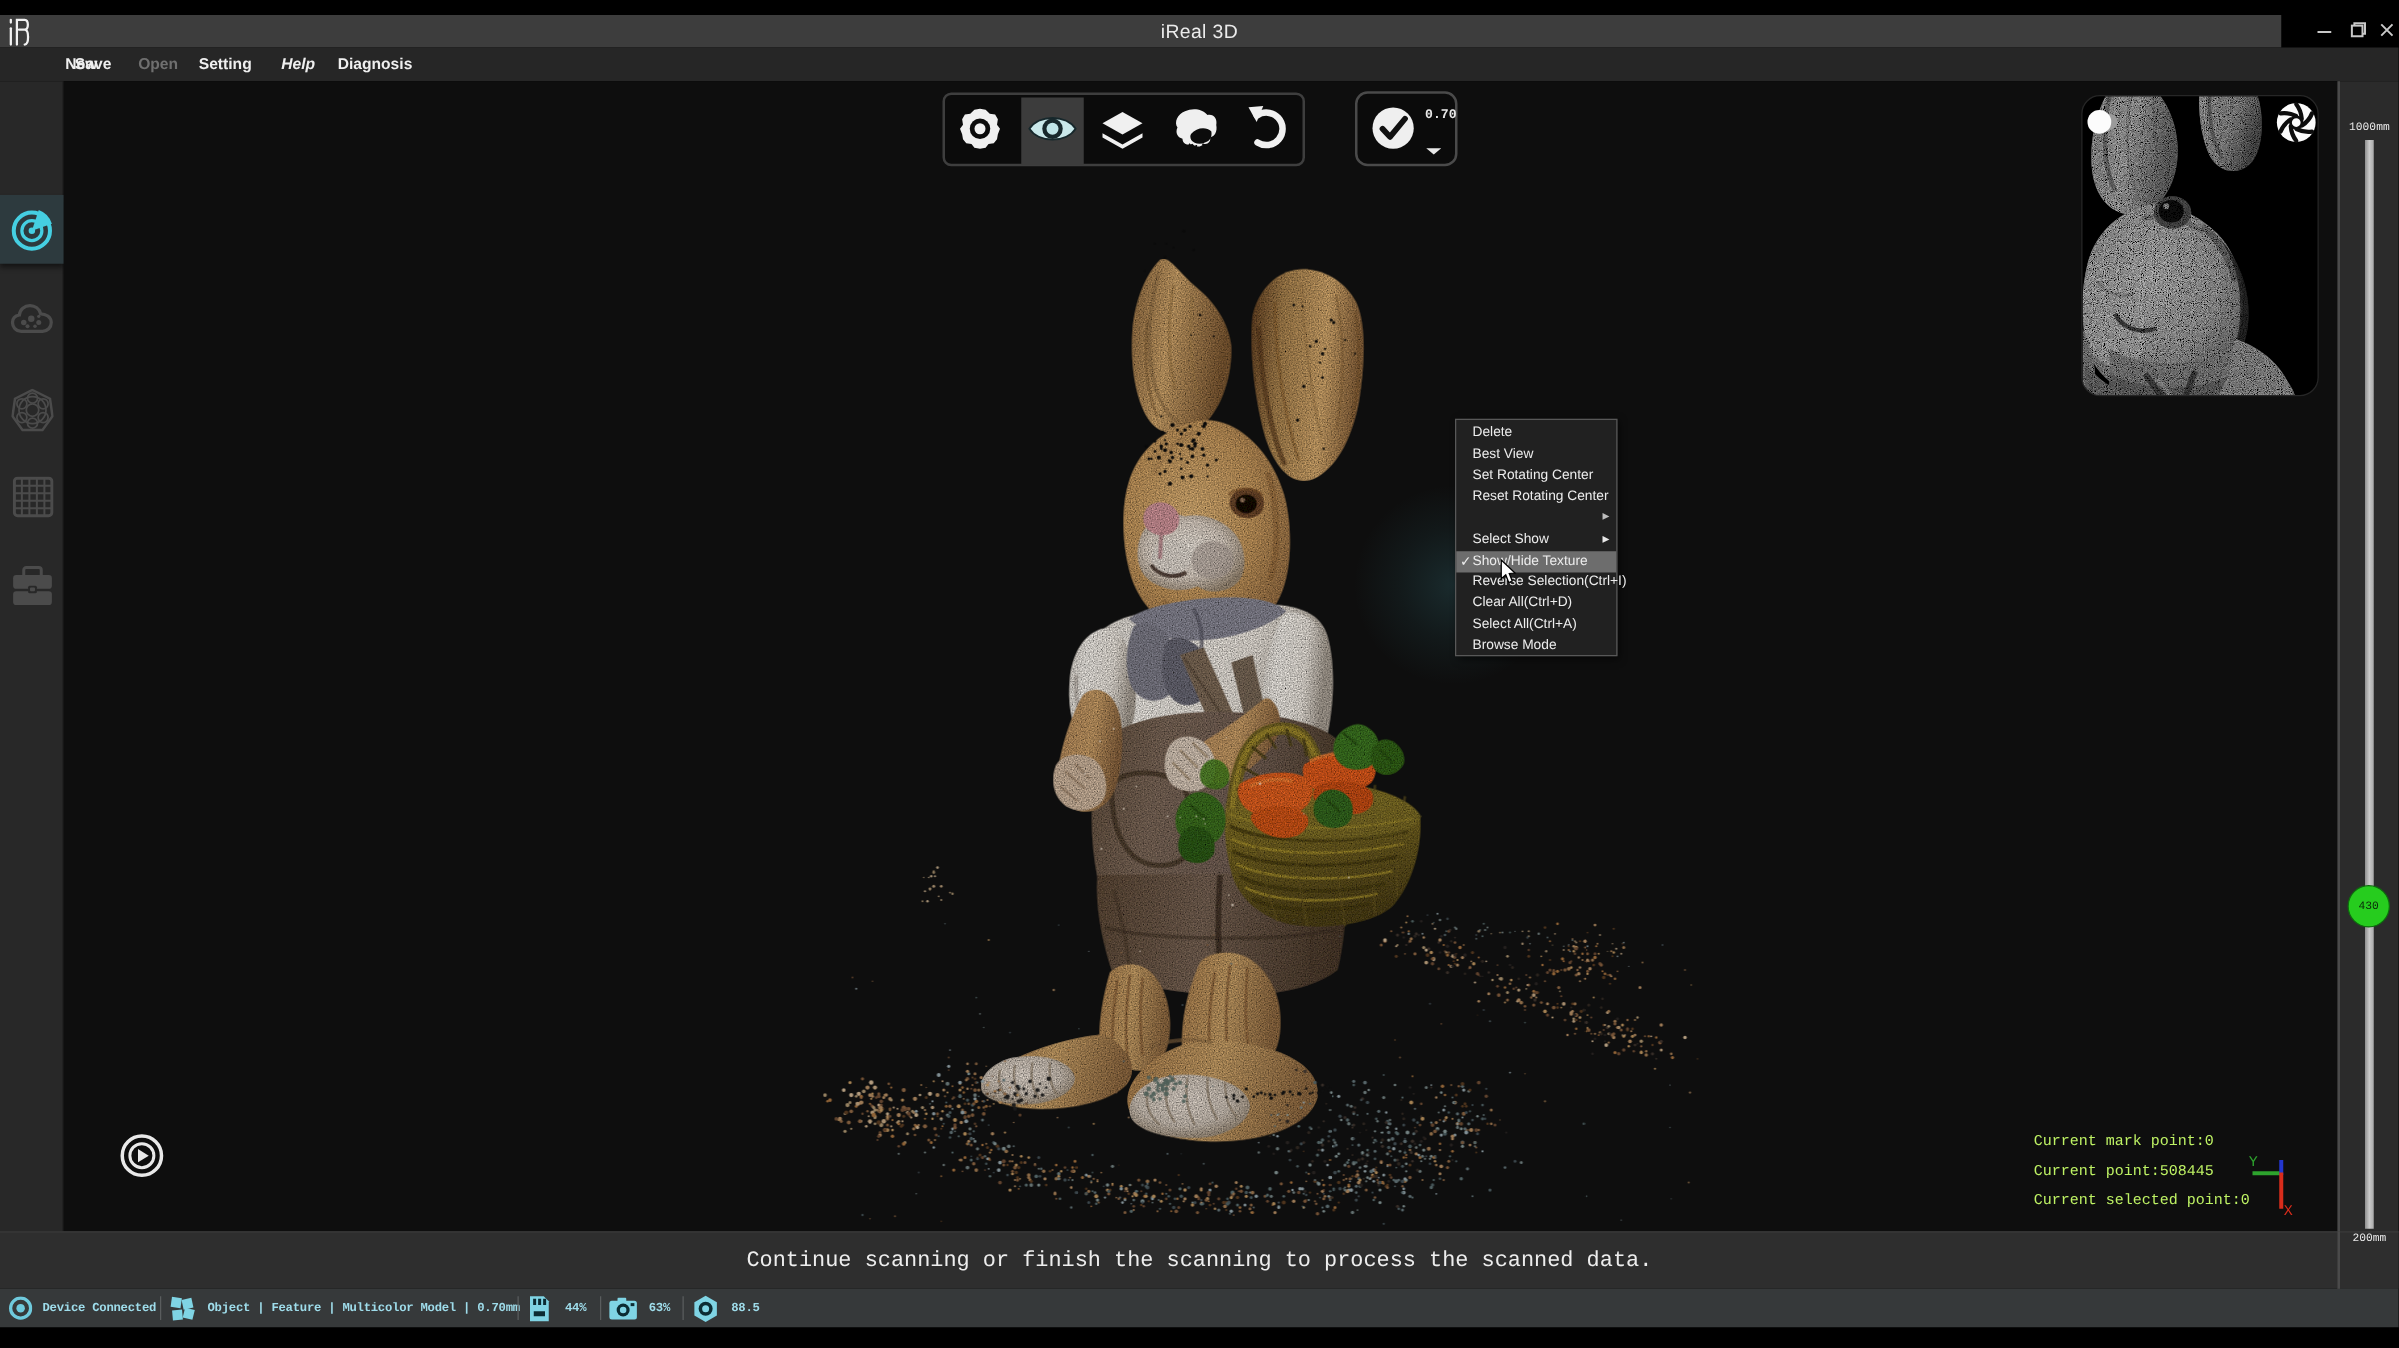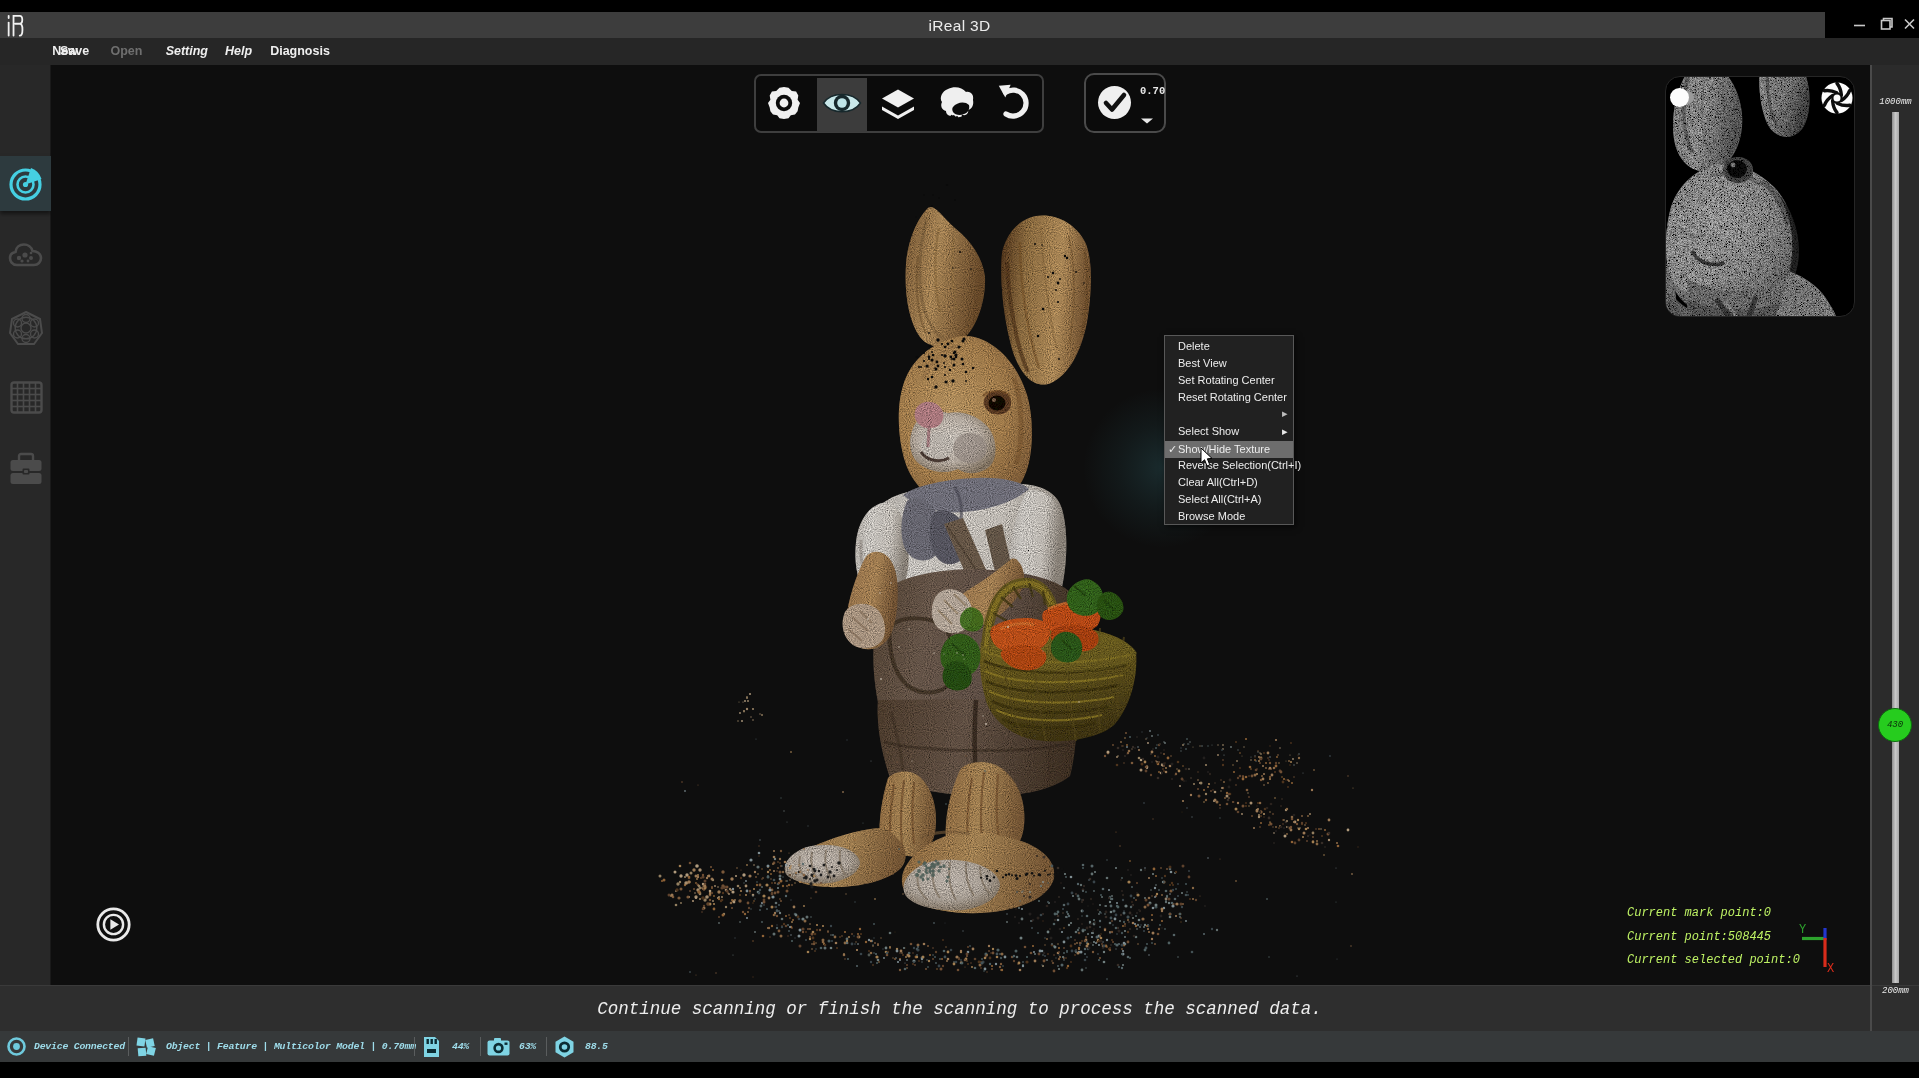--- a/index.html
+++ b/index.html
@@ -1,19 +1,19 @@
 <!DOCTYPE html>
 <html><head>
 <meta charset="utf-8">
 <style>
   html,body{margin:0;padding:0;background:#000;width:1919px;height:1078px;overflow:hidden;}
   *{box-sizing:border-box;}
   .abs{position:absolute;}
   body{font-family:"Liberation Sans",sans-serif;position:relative;}
-  .mono{font-family:"Liberation Mono",monospace;font-style:italic;}
+  .mono{font-family:"Liberation Mono",monospace;}
   .nw{white-space:nowrap;}
 </style>
 </head>
 <body>
 
 <div class="abs" style="left:0;top:0;width:1919px;height:12px;background:#000;"></div>
 <div class="abs" style="left:0;top:12px;width:1825px;height:26px;background:#3d3d3d;padding-left:36px;">
   <svg class="abs" style="left:5px;top:1px;" width="34" height="26" viewBox="0 0 30 23">
     <g stroke="#f2f2f2" stroke-width="1.6" fill="none" stroke-linecap="round">
       <line x1="3.2" y1="8.5" x2="3.2" y2="20"></line>
@@ -29,21 +29,21 @@
       <path d="M38.5,8.5 L38.5,6.5 L47,6.5 L47,15 L45,15"></path>
       <path d="M60,7.5 L69,16.5 M69,7.5 L60,16.5"></path>
     </g>
   </svg>
 </div>
 
 <div class="abs" style="left:0;top:38px;width:1919px;height:27px;background:#262626;font-size:12.5px;font-weight:600;color:#efefef;">
   <div class="abs" style="left:10px;top:0;height:27px;line-height:27px;width:30px;text-align:center;margin-left:40px;">New</div>
   <div class="abs" style="left:57px;top:0;height:27px;line-height:27px;width:35px;text-align:center;">Save</div>
   <div class="abs" style="left:108px;top:0;height:27px;line-height:27px;width:37px;text-align:center;color:#6f6f6f;">Open</div>
-  <div class="abs" style="left:159px;top:0;height:27px;line-height:27px;width:49px;text-align:right;font-style:italic;">Setting</div>
+  <div class="abs" style="left:159px;top:0;height:27px;line-height:27px;width:49px;text-align:left;">Setting</div>
   <div class="abs" style="left:222px;top:0;height:27px;line-height:27px;width:33px;text-align:center;font-style:italic;">Help</div>
   <div class="abs" style="left:269px;top:0;height:27px;line-height:27px;width:62px;text-align:center;">Diagnosis</div>
 </div>
 
 <div class="abs" style="left:0;top:65px;width:51px;height:920px;background:#282828;border-right:1px solid #1a1a1a;">
   <svg class="abs" style="left:10px;top:97px;" width="31" height="35" viewBox="0 0 31 35">
     <g fill="#4b4b4b">
       <circle cx="5" cy="6" r="4.2"></circle>
         <circle cx="15.5" cy="6" r="4.2"></circle>
         <circle cx="26" cy="6" r="4.2"></circle>

